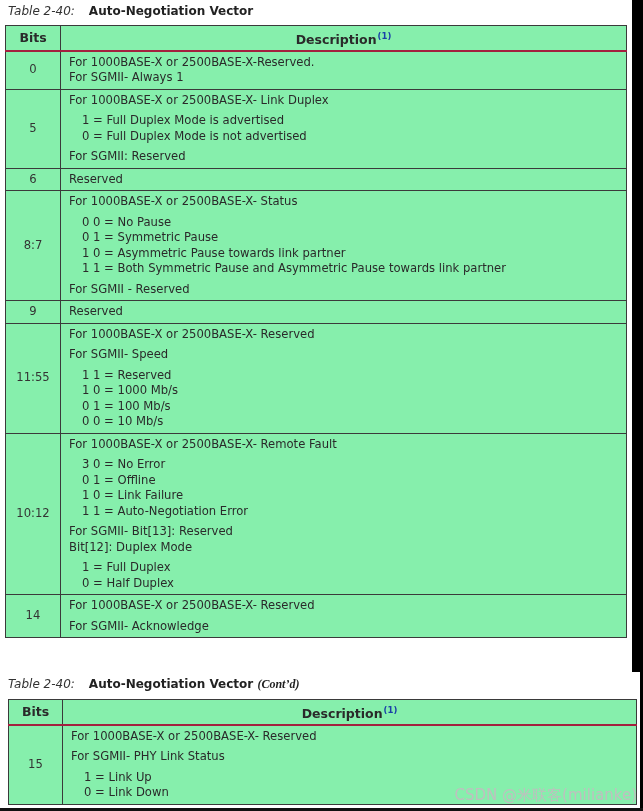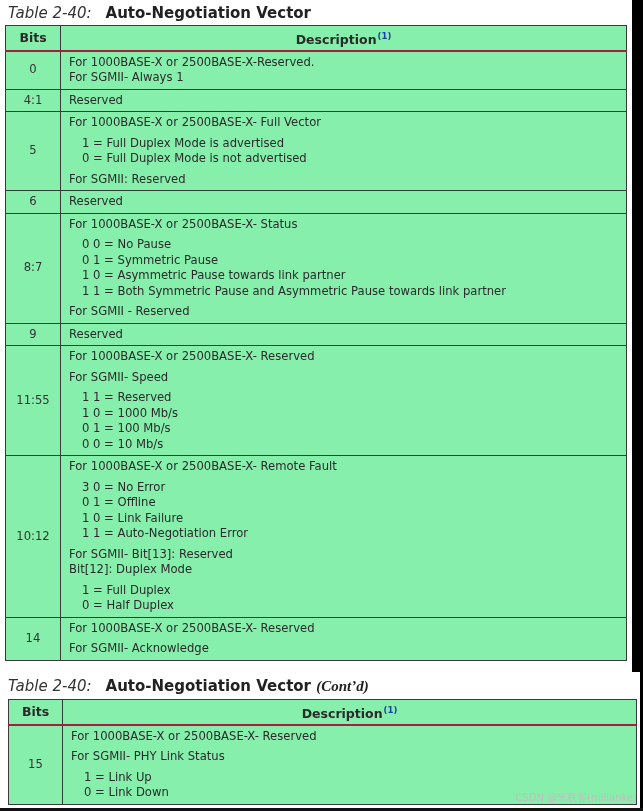--- a/index.html
+++ b/index.html
@@ -14,21 +14,21 @@
       position: absolute; left: 632px; top: 0; width: 11px; height: 672px; background: #000;
     }
     .black-strip-bottom {
       position: absolute; left: 0; top: 808px; width: 643px; height: 3px; background: #111;
     }
     .black-strip-bottom-right {
       position: absolute; left: 640px; top: 672px; width: 3px; height: 139px; background: #000;
     }
     .caption {
       position: absolute;
-      font-size: 15px;
+      font-size: 12px;
       color: #222;
       white-space: nowrap;
     }
     .caption .num { font-style: italic; color: #333; }
     .caption .title { font-weight: bold; margin-left: 14px; }
     .caption .cont { font-style: italic; font-weight: bold; font-family: Liberation Serif, serif; }
 
     table.vec {
       position: absolute;
       border-collapse: collapse;
@@ -55,21 +55,21 @@
       margin-left: 1px;
     }
     td.bits { text-align: center; color: #333; }
     td.desc { padding: 3px 5px 3px 8px; text-align: left; color: #2a2a2a; }
     .line { white-space: nowrap; }
     .gap { height: 5px; }
     .ind { padding-left: 13px; }
 
     .watermark {
       position: absolute; right: 6px; bottom: 6px;
-      font-size: 10px; color: #bfbfbf; white-space: nowrap;
+      font-size: 15px; color: #bfbfbf; white-space: nowrap;
     }
   </style>
 </head>
 <body>
 
 <div class="page">
   <div class="black-strip-top"></div>
   <div class="black-strip-bottom-right"></div>
   <div class="black-strip-bottom"></div>
 
@@ -90,29 +90,23 @@
     </thead>
     <tbody id="t1body">
         <tr>
           <td class="bits">0</td>
           <td class="desc">
             <div class="line">For 1000BASE-X or 2500BASE-X-Reserved.</div>
             <div class="line">For SGMII- Always 1</div>
           </td>
         </tr>
         <tr>
-          <td class="bits">4:1</td>
-          <td class="desc">
-            <div class="line">Reserved</div>
-          </td>
-        </tr>
-        <tr>
           <td class="bits">5</td>
           <td class="desc">
-            <div class="line">For 1000BASE-X or 2500BASE-X- Full Vector</div>
+            <div class="line">For 1000BASE-X or 2500BASE-X- Link Duplex</div>
             <div class="gap"></div>
             <div class="line ind">1 = Full Duplex Mode is advertised</div>
             <div class="line ind">0 = Full Duplex Mode is not advertised</div>
             <div class="gap"></div>
             <div class="line">For SGMII: Reserved</div>
           </td>
         </tr>
         <tr>
           <td class="bits">6</td>
           <td class="desc">

